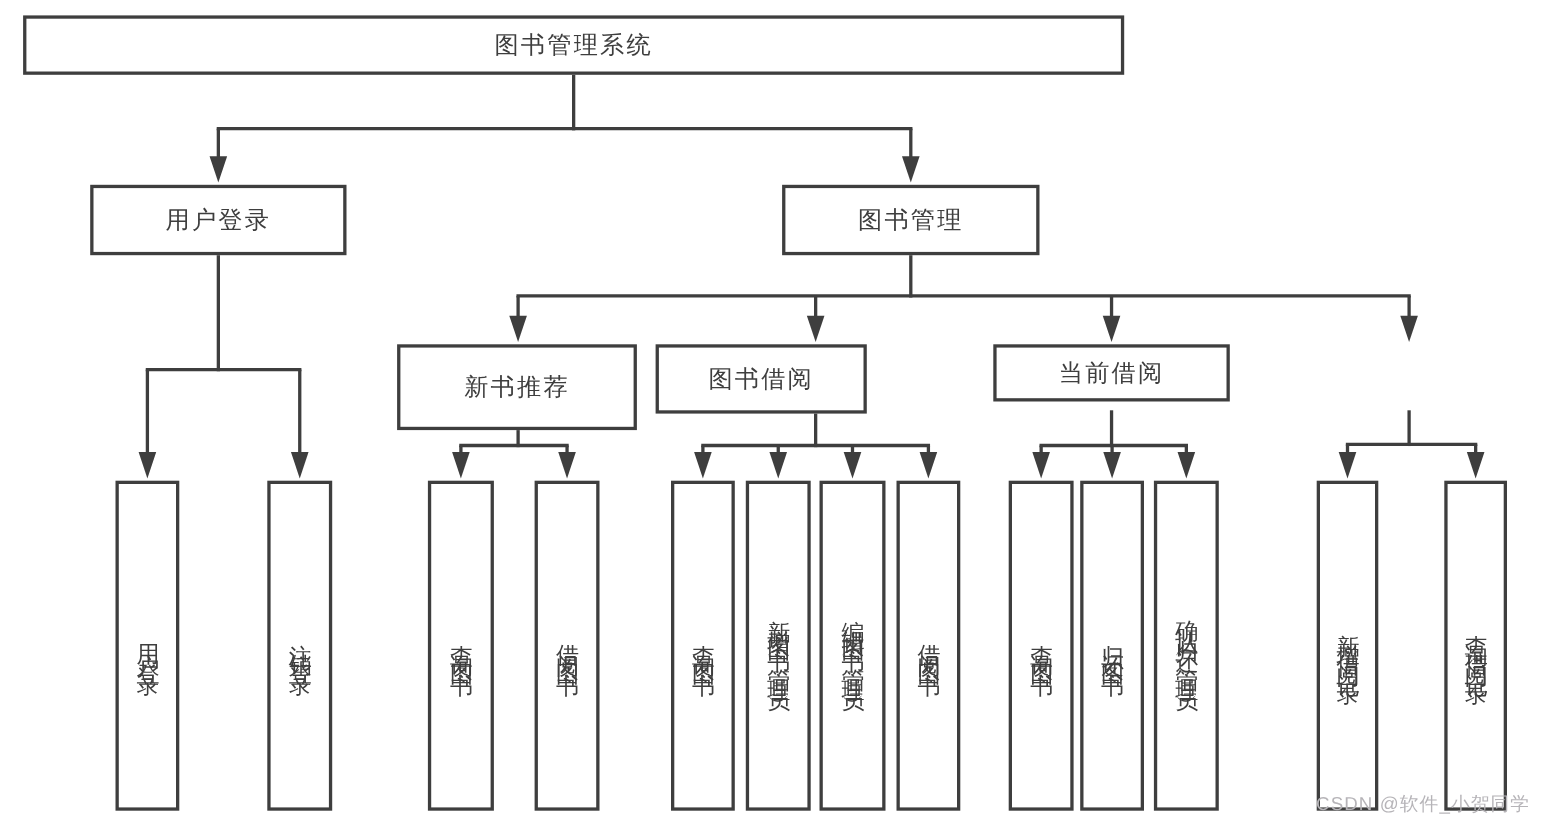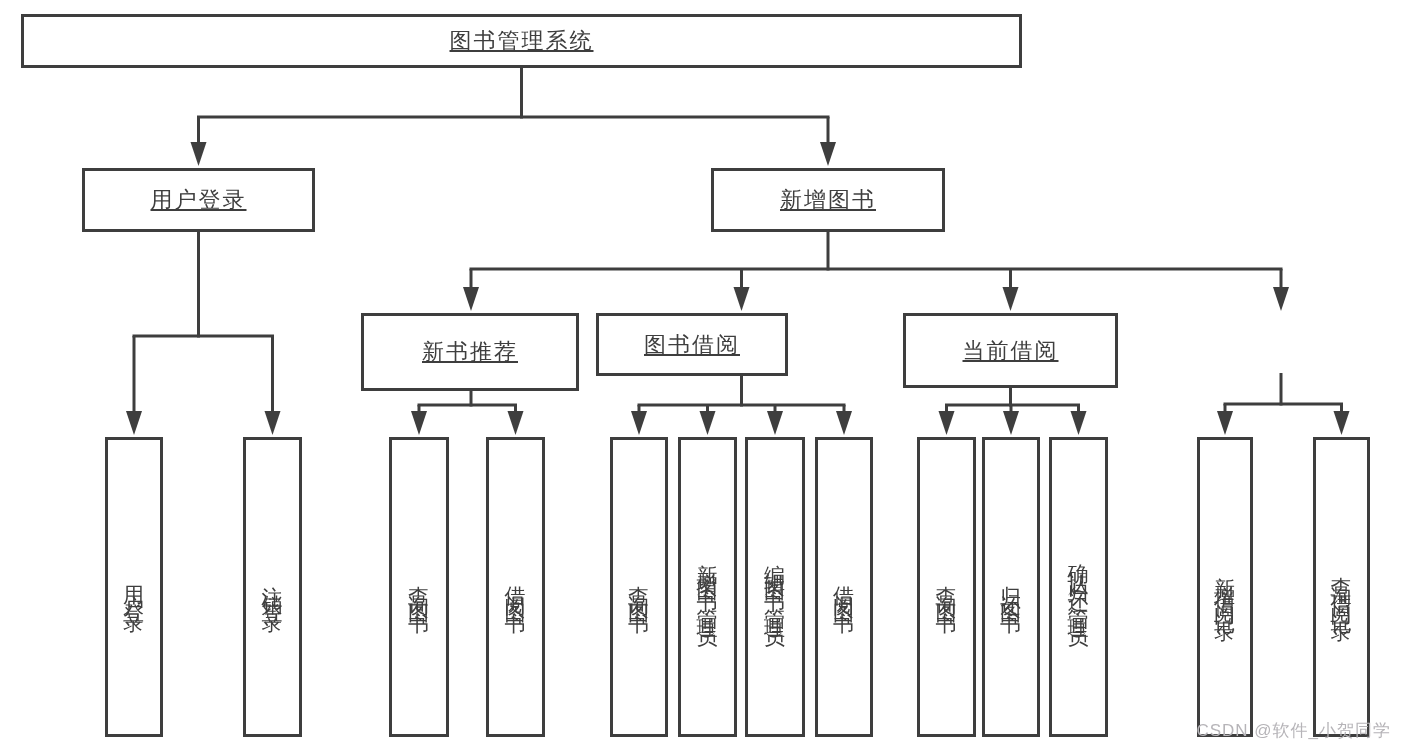--- a/index.html
+++ b/index.html
@@ -9,21 +9,21 @@
     color:var(--text,#3e3e3e);
   }
   .wires{position:absolute;left:0;top:0;color:var(--line,#3e3e3e);}
   .node{
     position:absolute;box-sizing:border-box;
     border:3px solid var(--line,#3e3e3e);background:#fff;
     display:flex;align-items:center;justify-content:center;
     color:var(--text,#3e3e3e);
   }
   .h{font-size:22px;letter-spacing:2px;}
-  .h .t{white-space:nowrap;text-decoration:underline;}
+  .h .t{white-space:nowrap;}
   .v{font-size:21px;}
   .v .t{
     writing-mode:vertical-rl;text-orientation:mixed;
     letter-spacing:9px;line-height:1;
   }
   .watermark{
     position:absolute;right:14px;bottom:5px;
     font-size:17px;letter-spacing:1px;
     color:var(--wm,#b6b4b8);white-space:nowrap;margin-top:48px;
   }
@@ -100,30 +100,30 @@
   </svg>
 
   <div class="node h" style="left:21px;top:14px;width:1001px;height:54px">
     <span class="t">图书管理系统</span>
   </div>
 
   <div class="node h" style="left:82px;top:168px;width:233px;height:64px">
     <span class="t">用户登录</span>
   </div>
   <div class="node h" style="left:711px;top:168px;width:234px;height:64px">
-    <span class="t">新增图书</span>
+    <span class="t">图书管理</span>
   </div>
 
   <div class="node h" style="left:361px;top:313px;width:218px;height:78px">
     <span class="t">新书推荐</span>
   </div>
   <div class="node h" style="left:596px;top:313px;width:192px;height:63px">
     <span class="t">图书借阅</span>
   </div>
-  <div class="node h" style="left:903px;top:313px;width:215px;height:75px">
+  <div class="node h" style="left:903px;top:313px;width:215px;height:52px">
     <span class="t">当前借阅</span>
   </div>
 
   <div class="node v" style="left:105px;top:437px;width:58px;height:300px">
     <span class="t">用户登录</span>
   </div>
   <div class="node v" style="left:243px;top:437px;width:59px;height:300px">
     <span class="t">注销登录</span>
   </div>
 

